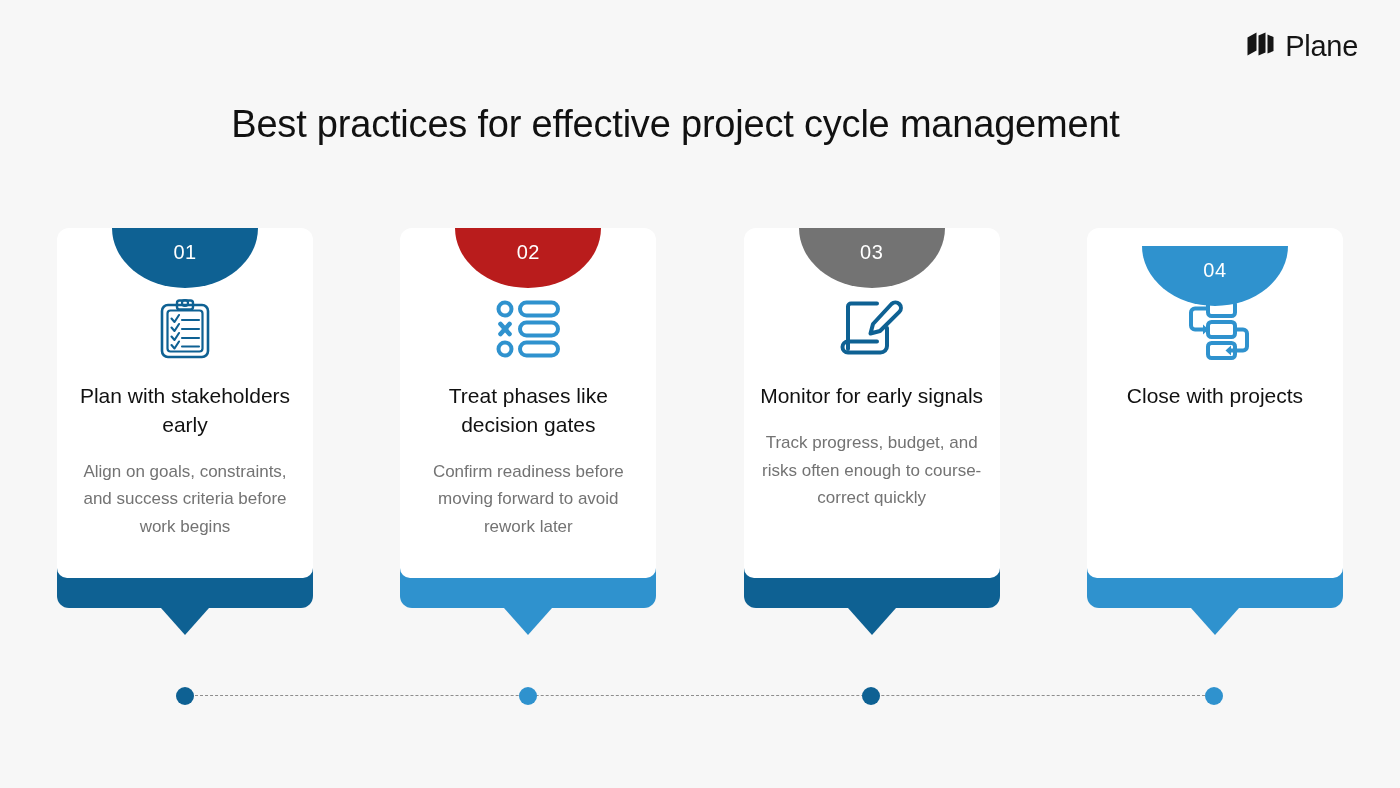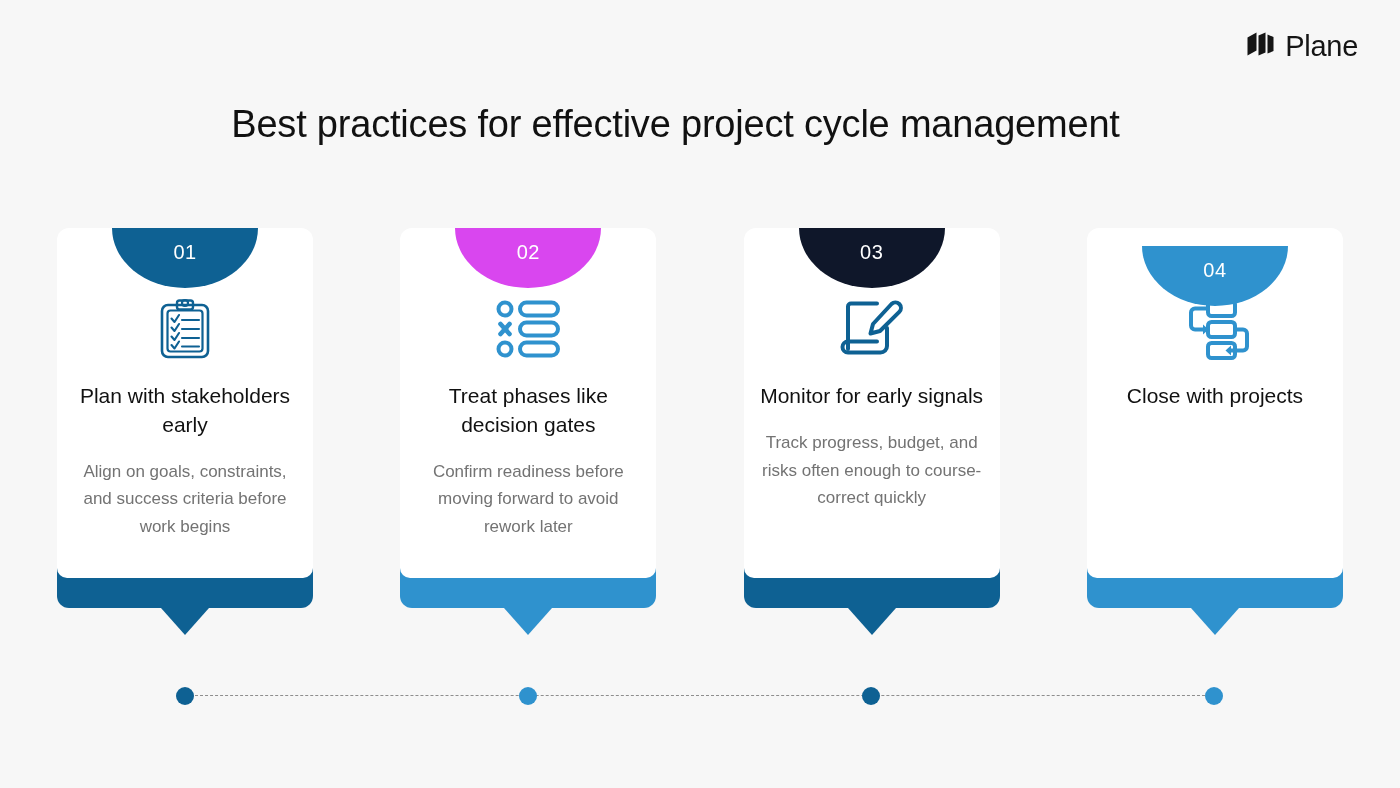--- a/index.html
+++ b/index.html
@@ -217,21 +217,21 @@
       <div class="card-body">Align on goals, constraints, and success criteria before work begins</div>
     </div>
     <div class="ribbon">
       <div class="ribbon-bar" style="background:#0e6193;"></div>
       <div class="ribbon-point" style="border-top-color:#0e6193;"></div>
     </div>
   </div>
 
   <div class="card-wrap">
     <div class="card">
-      <div class="badge" style="background:#d946ef;">
+      <div class="badge" style="background:#b91c1c;">
         <span class="badge-num">02</span>
       </div>
       <div class="icon-slot">
         <svg width="66" height="58" viewBox="0 0 66 58" aria-hidden="true">
           <circle cx="10" cy="9" r="6.5" fill="none" stroke="#2f92ce" stroke-width="4"></circle>
           <rect x="25" y="2.5" width="38" height="13" rx="6.5" fill="none" stroke="#2f92ce" stroke-width="4"></rect>
           <g stroke="#2f92ce" stroke-width="4.6" stroke-linecap="round">
             <line x1="5.5" y1="24" x2="14.5" y2="34"></line>
             <line x1="14.5" y1="24" x2="5.5" y2="34"></line>
           </g>
@@ -244,21 +244,21 @@
       <div class="card-body">Confirm readiness before moving forward to avoid rework later</div>
     </div>
     <div class="ribbon">
       <div class="ribbon-bar" style="background:#2f92ce;"></div>
       <div class="ribbon-point" style="border-top-color:#2f92ce;"></div>
     </div>
   </div>
 
   <div class="card-wrap">
     <div class="card">
-      <div class="badge" style="background:#0f172a;">
+      <div class="badge" style="background:#737373;">
         <span class="badge-num">03</span>
       </div>
       <div class="icon-slot">
         <svg width="66" height="62" viewBox="0 0 66 62" aria-hidden="true">
           <path d="M9 51 V8.5 a3 3 0 0 1 3 -3 H38" fill="none" stroke="#0e6193" stroke-width="4" stroke-linecap="round"></path>
           <path d="M48 30 V48 a6.5 6.5 0 0 1 -6.5 6.5 H9 a5.5 5.5 0 0 1 0 -11 H38" fill="none" stroke="#0e6193" stroke-width="4" stroke-linecap="round" stroke-linejoin="round"></path>
           <path d="M52.5 6 a5.5 5.5 0 0 1 7.8 7.8 L41 33 l-9.5 2.5 L34 26 Z" fill="none" stroke="#0e6193" stroke-width="4" stroke-linejoin="round"></path>
         </svg>
       </div>
       <div class="card-heading">Monitor for early signals</div>

